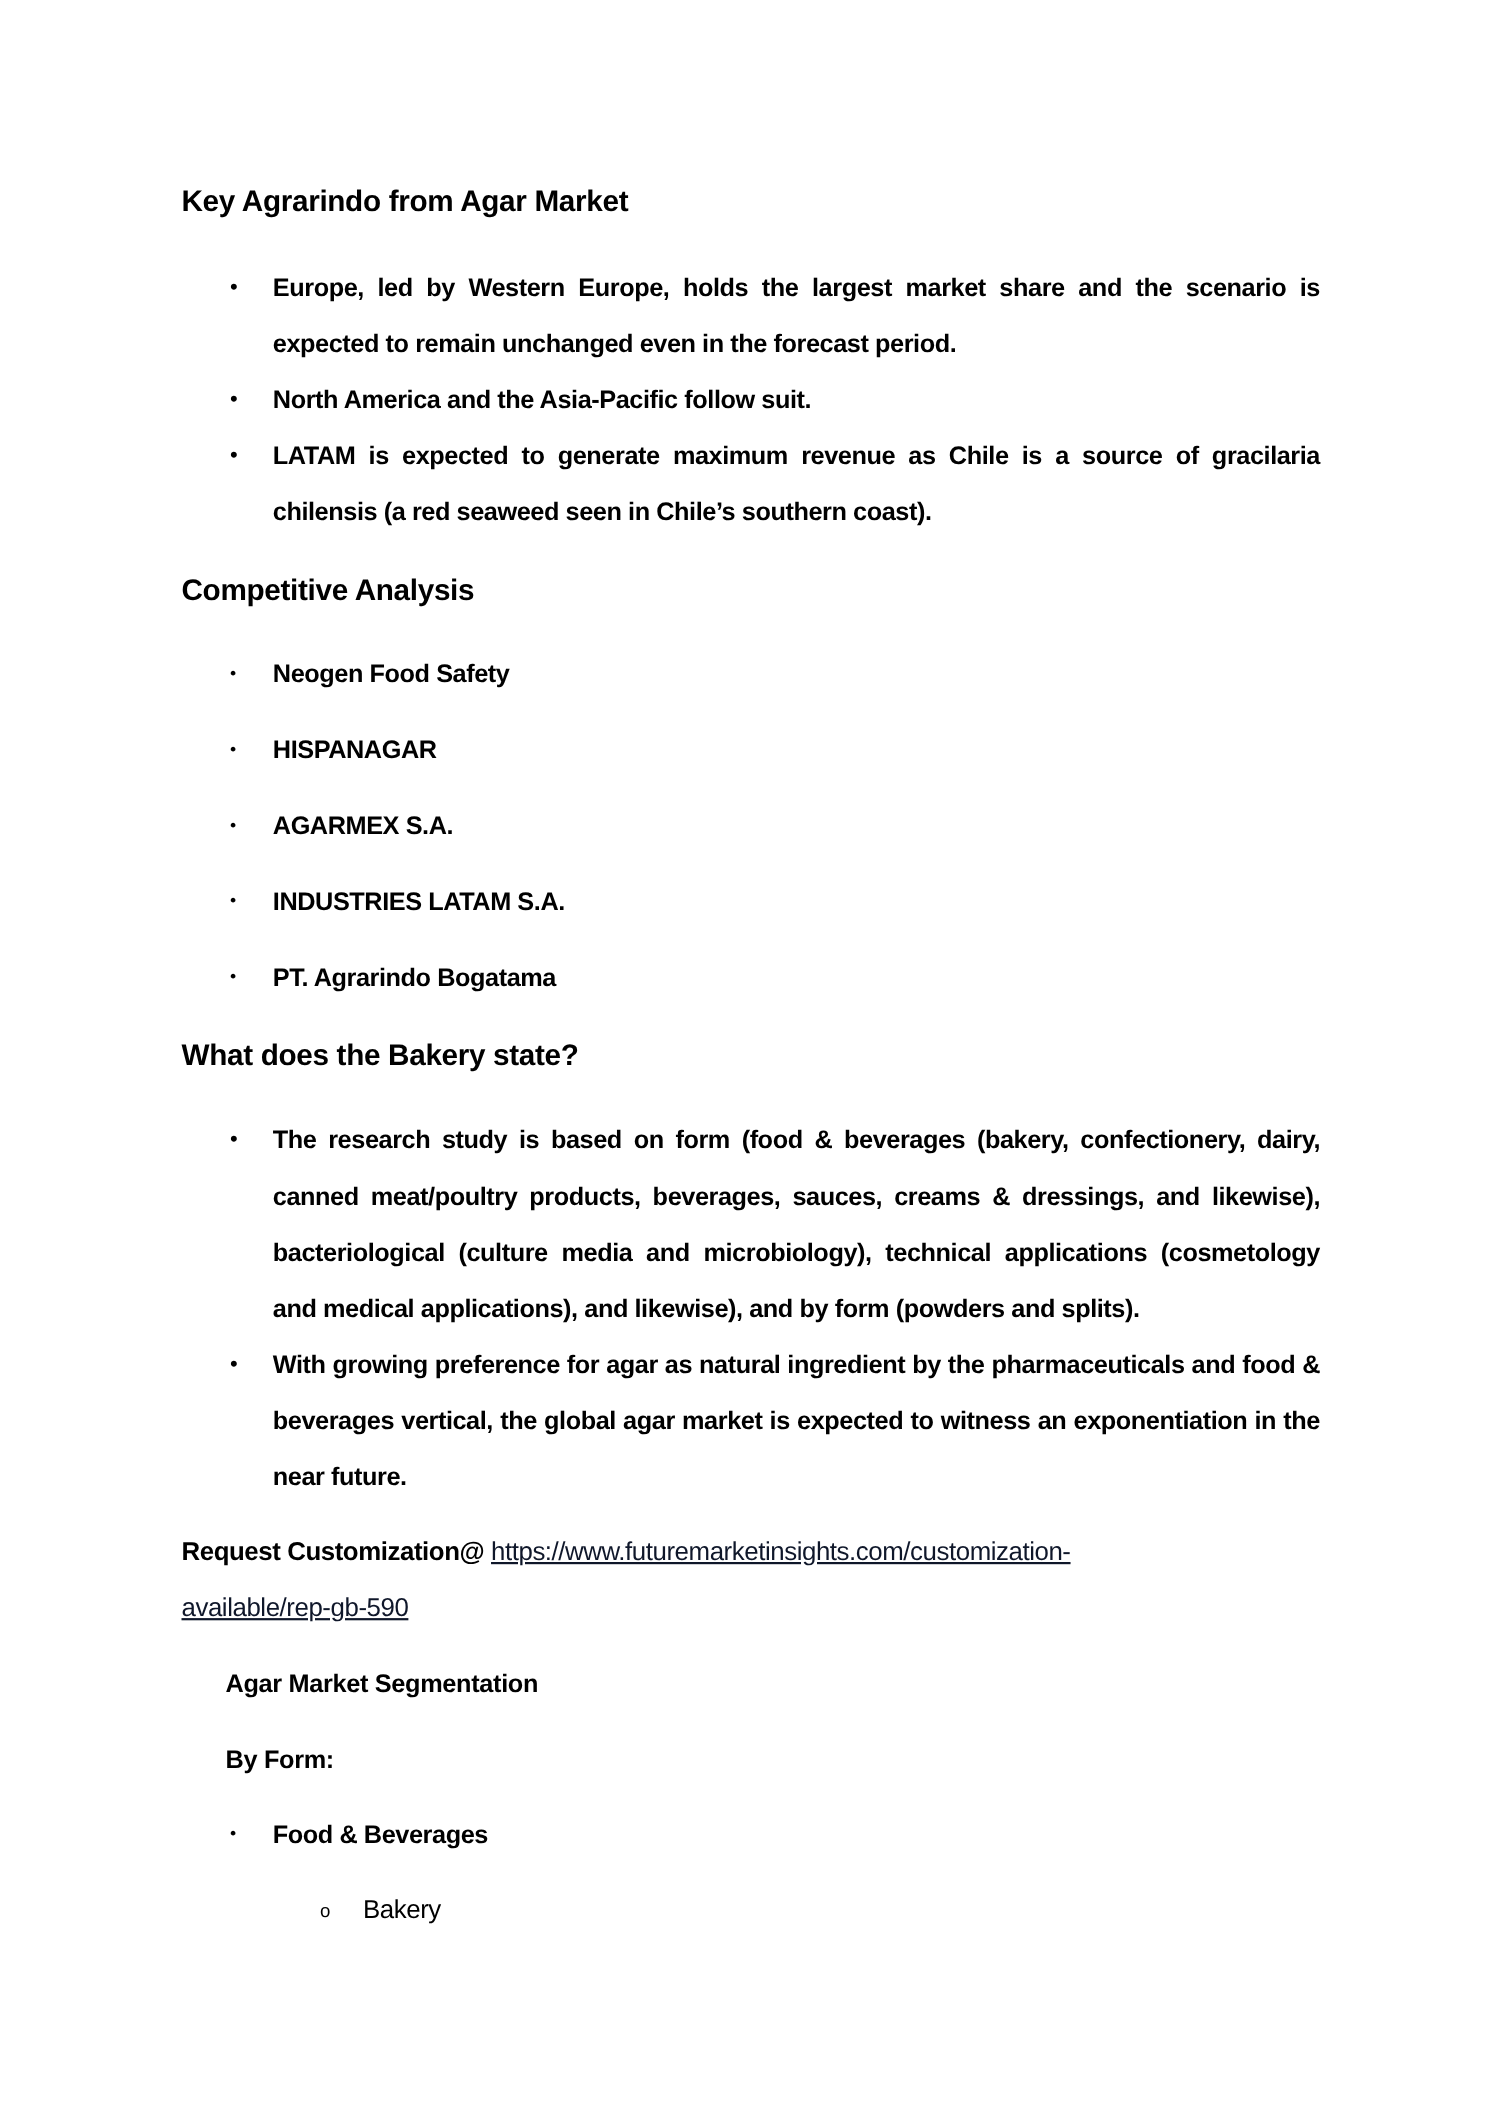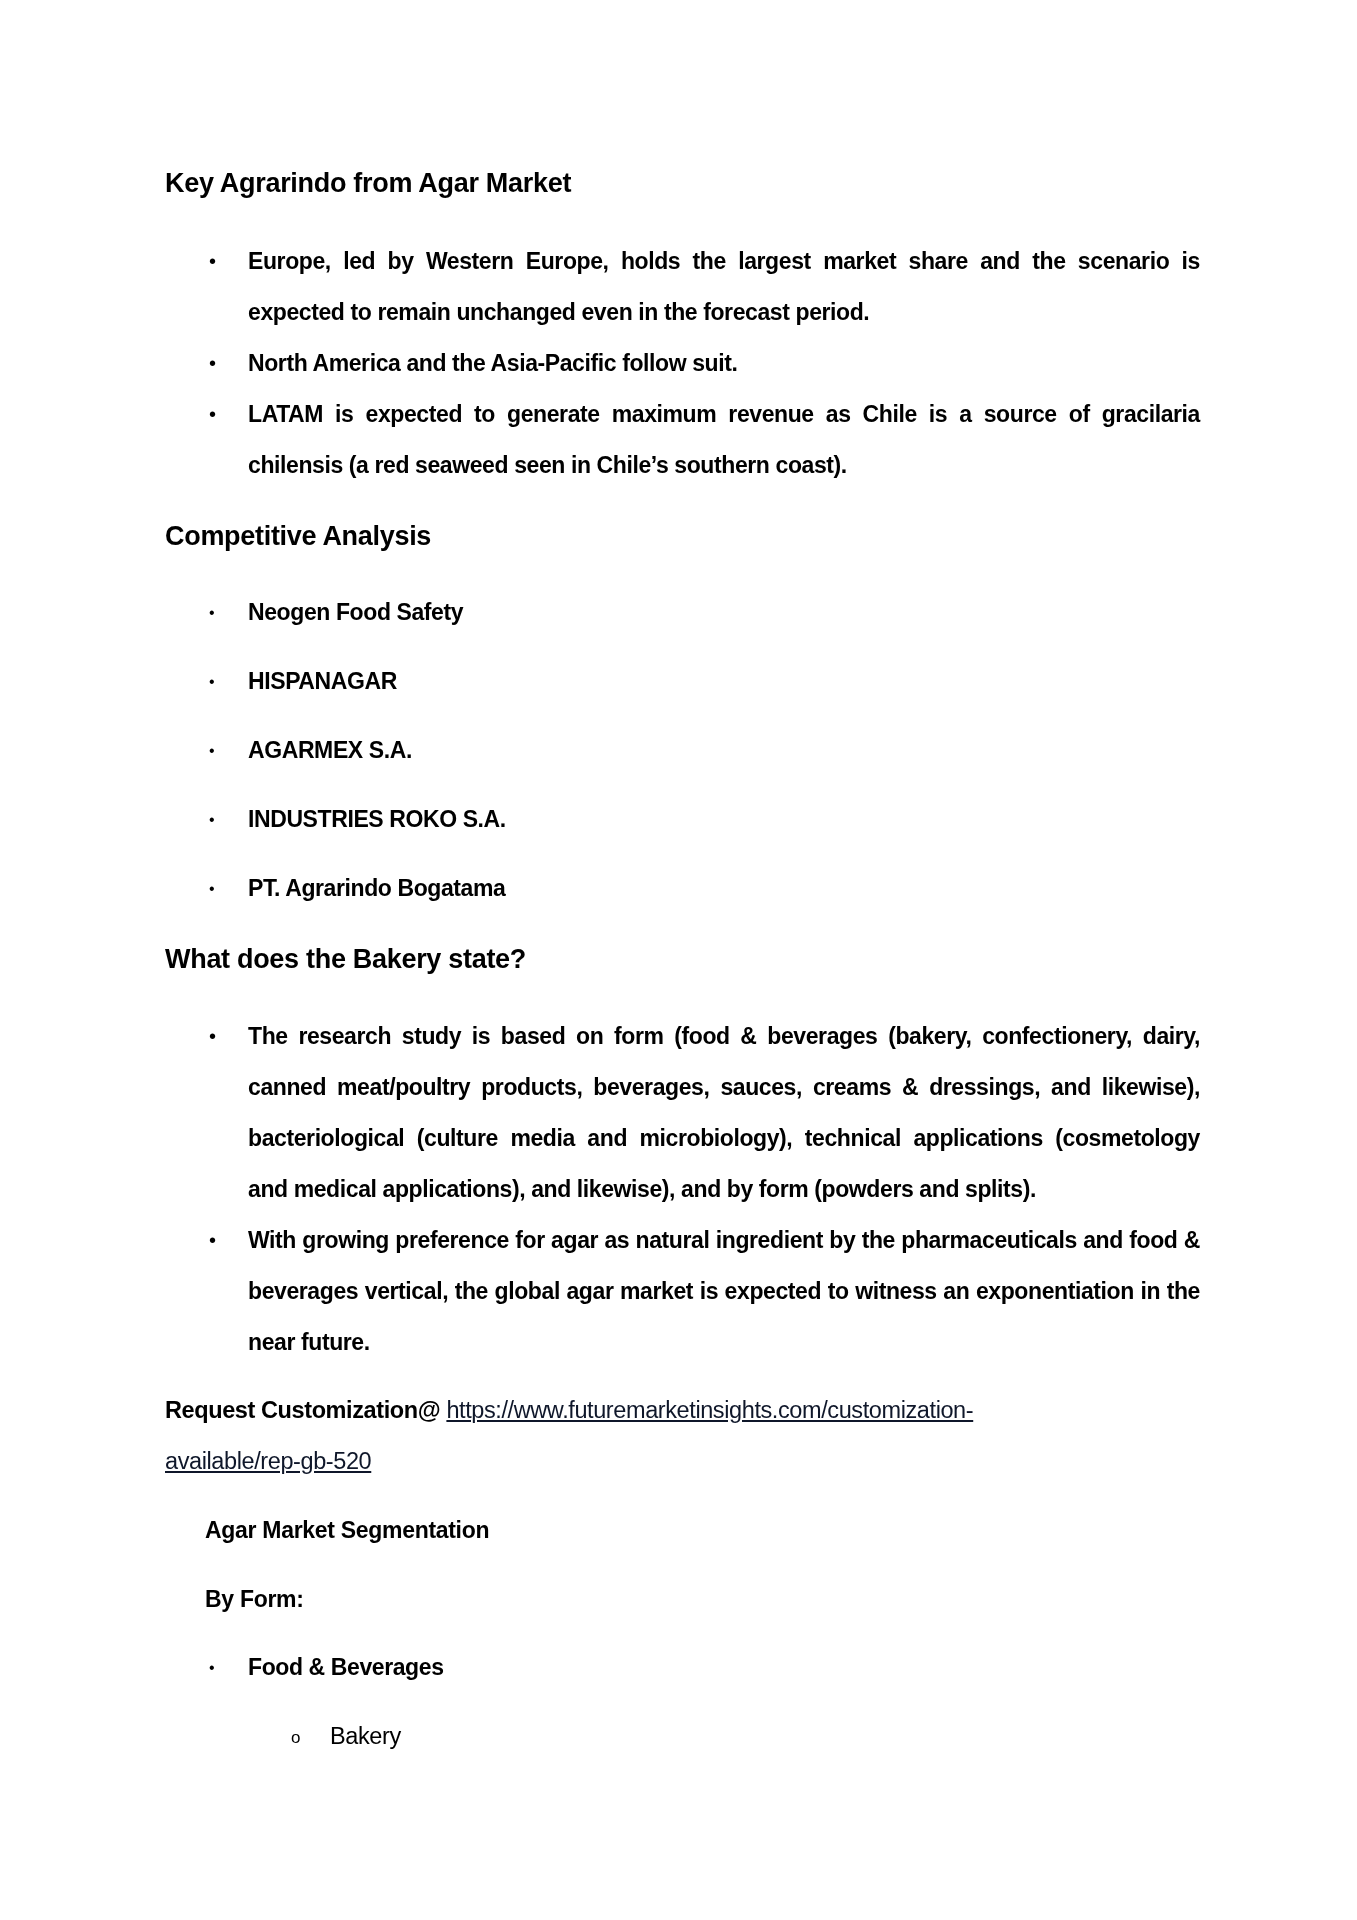--- a/index.html
+++ b/index.html
@@ -39,37 +39,37 @@
   <span class="bullet small" style="top:587px">•</span>
   <div class="li nowrap" style="top:587px">Neogen Food Safety</div>
 
   <span class="bullet small" style="top:656px">•</span>
   <div class="li nowrap" style="top:656px">HISPANAGAR</div>
 
   <span class="bullet small" style="top:725px">•</span>
   <div class="li nowrap" style="top:725px">AGARMEX S.A.</div>
 
   <span class="bullet small" style="top:794px">•</span>
-  <div class="li nowrap" style="top:794px">INDUSTRIES ROKO S.A.</div>
+  <div class="li nowrap" style="top:794px">INDUSTRIES LATAM S.A.</div>
 
   <span class="bullet small" style="top:863px">•</span>
   <div class="li nowrap" style="top:863px">PT. Agrarindo Bogatama</div>
 
   <div class="h" style="top:944px">What does the Bakery state?</div>
 
   <span class="bullet" style="top:1011px">•</span>
   <div class="li" style="top:1011px">The research study is based on form (food &amp; beverages (bakery, confectionery, dairy, canned meat/poultry products, beverages, sauces, creams &amp; dressings, and likewise), bacteriological (culture media and microbiology), technical applications (cosmetology and medical applications), and likewise), and by form (powders and splits).</div>
 
   <span class="bullet" style="top:1215px">•</span>
   <div class="li" style="top:1215px">With growing preference for agar as natural ingredient by the pharmaceuticals and food &amp; beverages vertical, the global agar market is expected to witness an exponentiation in the near future.</div>
 
   <div class="para" style="top:1385px">
     <b>Request Customization@</b>
     <a class="link" href="#">https://www.futuremarketinsights.com/customization-</a><br>
-    <a class="link" href="#">available/rep-gb-520</a>
+    <a class="link" href="#">available/rep-gb-590</a>
   </div>
 
   <div class="b" style="top:1517px">Agar Market Segmentation</div>
   <div class="b" style="top:1586px">By Form:</div>
 
   <span class="bullet small" style="top:1642px">•</span>
   <div class="li nowrap" style="top:1642px">Food &amp; Beverages</div>
 
   <span class="sub-bullet" style="top:1712px; font-size:17px">o</span>
   <div class="sub-li" style="top:1711px">Bakery</div>

